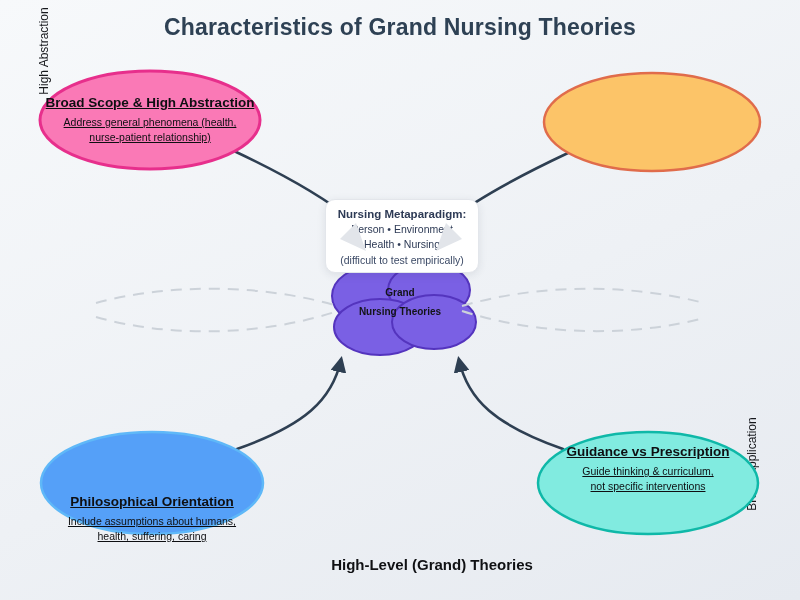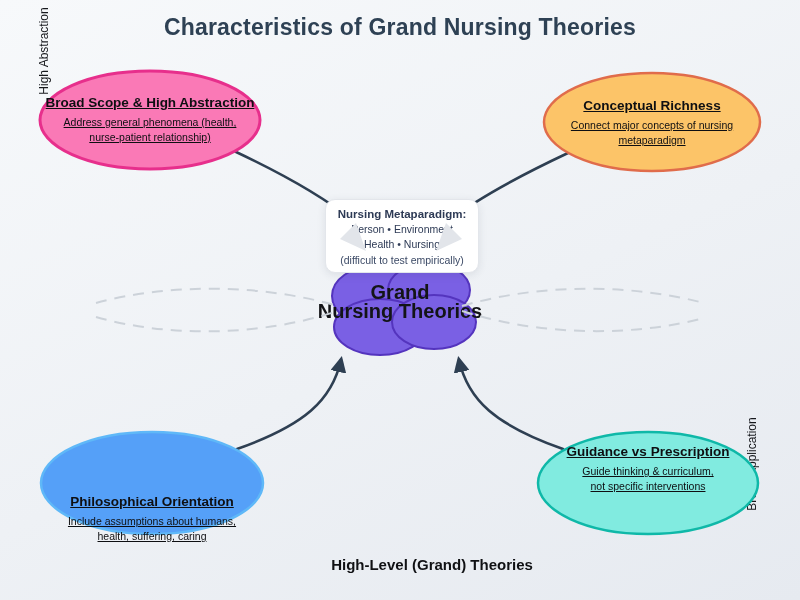--- a/index.html
+++ b/index.html
@@ -25,21 +25,21 @@
   }
   .node-text{position:absolute;width:230px;text-align:center;color:#0e0f12;text-decoration:underline;}
   .node-text .nt-title{font-size:13.5px;font-weight:bold;margin-bottom:5px;}
   .node-text .nt-desc{font-size:10.5px;line-height:15px;white-space:pre-line;}
   .nt-pink{left:35px;top:95px;}
   .nt-orange{left:537px;top:98px;}
   .nt-blue{left:37px;top:458px;margin-top:36px;}
   .nt-teal{left:533px;top:444px;}
   .cluster-label{
     position:absolute;left:300px;top:283px;width:200px;text-align:center;
-    font-size:20px;font-weight:bold;line-height:19px;color:#131417;white-space:pre-line;
+    font-size:10px;font-weight:bold;line-height:19px;color:#131417;white-space:pre-line;
   }
   .metabox{
     position:absolute;left:325px;top:199px;width:152px;height:72px;
     background:#ffffff;border:1px solid #e3e6eb;border-radius:10px;
     box-shadow:0 2px 8px rgba(40,50,70,.10);
     text-align:center;color:#2d3a55;z-index:2;
   }
   .metabox .mb-title{font-size:11.5px;font-weight:bold;margin-top:8px;}
   .metabox .mb-lines{font-size:10.5px;line-height:15px;margin-top:2px;white-space:pre-line;}
   .metabox .mb-note{font-size:10.5px;margin-top:2px;color:#3c4a66;}
@@ -83,25 +83,20 @@
     <div class="mb-lines">Person • Environment
 Health • Nursing</div>
     <div class="mb-note">(difficult to test empirically)</div>
   </div>
 
   <div class="node-text nt-pink z3">
     <div class="nt-title">Broad Scope &amp; High Abstraction</div>
     <div class="nt-desc">Address general phenomena (health,
 nurse-patient relationship)</div>
   </div>
-  <div class="node-text nt-orange z3">
-    <div class="nt-title">Conceptual Richness</div>
-    <div class="nt-desc">Connect major concepts of nursing
-metaparadigm</div>
-  </div>
   <div class="node-text nt-blue z3">
     <div class="nt-title">Philosophical Orientation</div>
     <div class="nt-desc">Include assumptions about humans,
 health, suffering, caring</div>
   </div>
   <div class="node-text nt-teal z3">
     <div class="nt-title">Guidance vs Prescription</div>
     <div class="nt-desc">Guide thinking &amp; curriculum,
 not specific interventions</div>
   </div>

